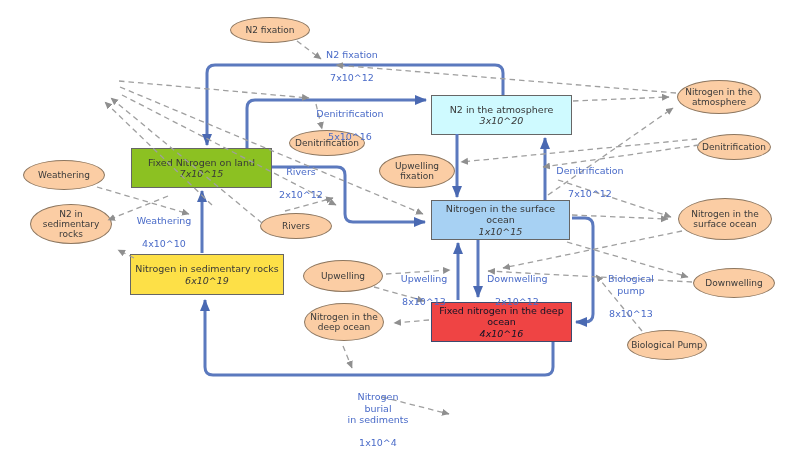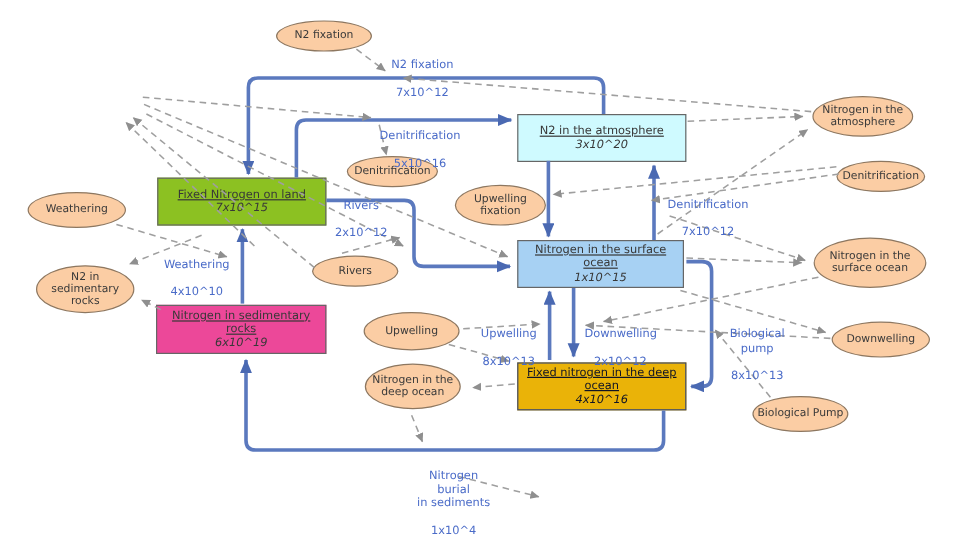--- a/index.html
+++ b/index.html
@@ -1,21 +1,21 @@
 <!DOCTYPE html>
 <html><head>
 <meta charset="utf-8">
 <style>
   html,body{margin:0;padding:0;background:#ffffff;font-family:"DejaVu Sans",sans-serif;}
   #canvas{position:relative;width:800px;height:463px;background:#ffffff;overflow:hidden;}
 
   .box{position:absolute;box-sizing:border-box;border:1.6px solid #666666;
        display:flex;flex-direction:column;align-items:center;justify-content:center;
        text-align:center;font-size:9.5px;line-height:1.18;color:#383838;z-index:1;}
-  .box .bname{display:block;white-space:pre-line;text-decoration:underline;}
+  .box .bname{display:block;white-space:pre-line;}
   .box .bval{display:block;font-style:italic;}
   .box-deep{border-color:#3d4a6e;color:#101426;}
 
   .ell{position:absolute;box-sizing:border-box;border:1.6px solid #8d7760;border-radius:50%;
        background:#fbcda4;display:flex;align-items:center;justify-content:center;
        text-align:center;font-size:9px;line-height:1.12;color:#3a3a3a;
        white-space:pre-line;z-index:1;}
 
   .flabel{position:absolute;text-align:center;font-size:9.5px;line-height:1.2;
           color:#4a6bc8;white-space:pre-line;z-index:6;}
@@ -37,33 +37,33 @@
   <div class="box" style="left:431px;top:95px;width:141px;height:40px;background:#cffaff;">
     <span class="bname">N2 in the atmosphere</span>
     <span class="bval">3x10^20</span>
   </div>
 
   <div class="box" style="left:431px;top:200px;width:139px;height:40px;background:#a7d1f3;">
     <span class="bname">Nitrogen in the surface ocean</span>
     <span class="bval">1x10^15</span>
   </div>
 
-  <div class="box" style="left:130px;top:254px;width:142px;height:41px;background:#ec4899;">
+  <div class="box" style="left:130px;top:254px;width:154px;height:41px;background:#fde047;">
     <span class="bname">Nitrogen in sedimentary rocks</span>
     <span class="bval">6x10^19</span>
   </div>
 
-  <div class="box box-deep" style="left:431px;top:302px;width:141px;height:40px;background:#eab308;">
+  <div class="box box-deep" style="left:431px;top:302px;width:141px;height:40px;background:#ef4444;">
     <span class="bname">Fixed nitrogen in the deep ocean</span>
     <span class="bval">4x10^16</span>
   </div>
 
   <div class="ell" style="left:230px;top:17px;width:80px;height:26px;">N2 fixation</div>
   <div class="ell" style="left:23px;top:160px;width:82px;height:30px;">Weathering</div>
-  <div class="ell" style="left:30px;top:221px;width:82px;height:40px;">N2 in
+  <div class="ell" style="left:30px;top:204px;width:82px;height:40px;">N2 in
 sedimentary
 rocks</div>
   <div class="ell" style="left:289px;top:130px;width:76px;height:26px;">Denitrification</div>
   <div class="ell" style="left:379px;top:154px;width:76px;height:34px;">Upwelling
 fixation</div>
   <div class="ell" style="left:260px;top:213px;width:72px;height:26px;">Rivers</div>
   <div class="ell" style="left:303px;top:260px;width:80px;height:32px;">Upwelling</div>
   <div class="ell" style="left:304px;top:303px;width:80px;height:38px;">Nitrogen in the
 deep ocean</div>
   <div class="ell" style="left:677px;top:80px;width:84px;height:34px;">Nitrogen in the

